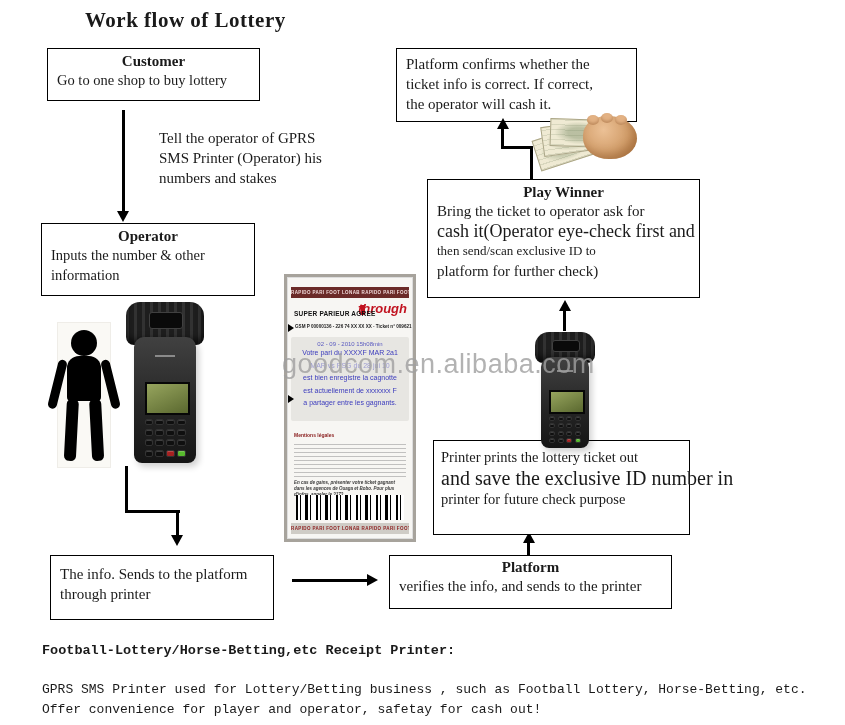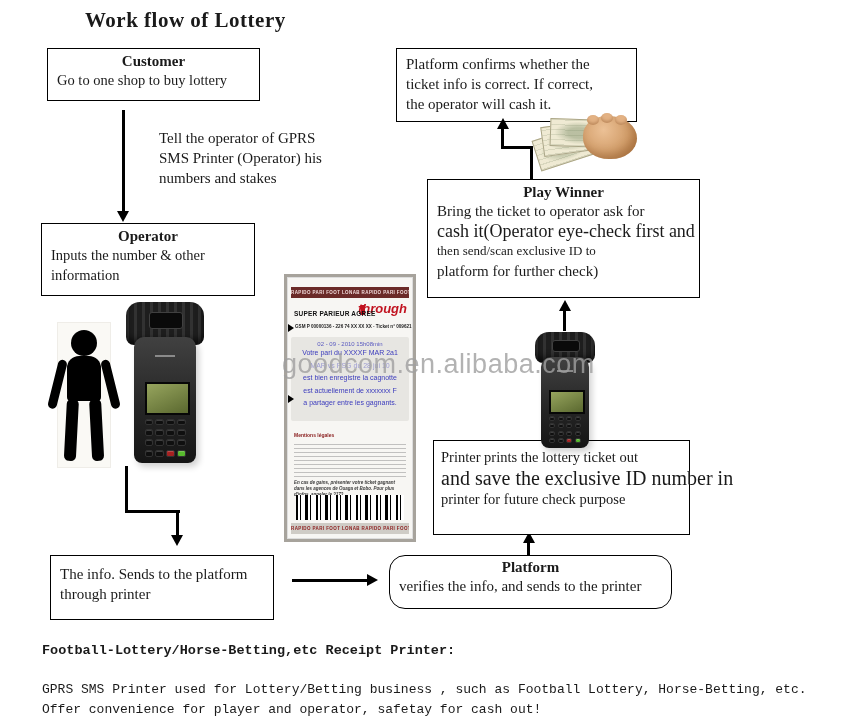--- a/index.html
+++ b/index.html
@@ -179,21 +179,21 @@
   <div class="ah-down" style="left:171px;top:535px;"></div>
 
   <div class="box" style="left:50px;top:555px;width:222px;height:63px;">
     <div class="bl" style="font-size:15px;margin-top:8px;">The info. Sends to the platform</div>
     <div class="bl" style="font-size:15px;">through printer</div>
   </div>
 
   <div class="hl" style="left:292px;top:579px;width:77px;"></div>
   <div class="ah-right" style="left:367px;top:574px;"></div>
 
-  <div class="box" style="left:389px;top:555px;width:281px;height:52px;border-radius:16px;">
+  <div class="box" style="left:389px;top:555px;width:281px;height:52px;">
     <div class="bt" style="margin-top:3px;">Platform</div>
     <div class="bl" style="font-size:15px;">verifies the info, and sends to the printer</div>
   </div>
 
   <div class="ah-up" style="left:523px;top:532px;"></div>
   <div class="vl" style="left:527px;top:541px;height:14px;"></div>
 
   <div class="box" style="left:433px;top:440px;width:255px;height:93px;z-index:5;">
     <div class="bl" style="font-size:14.5px;line-height:21px;margin-top:6px;padding:0 7px;">Printer prints the lottery ticket out</div>
     <div class="bl" style="font-size:20px;line-height:21px;padding:0 7px;">and save the exclusive ID number in</div>

